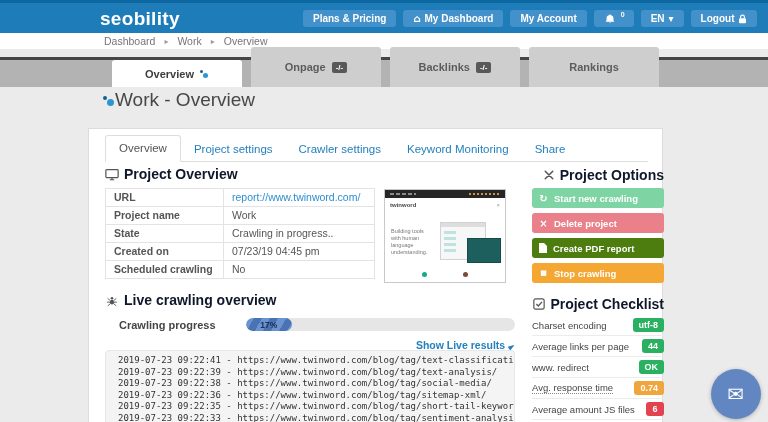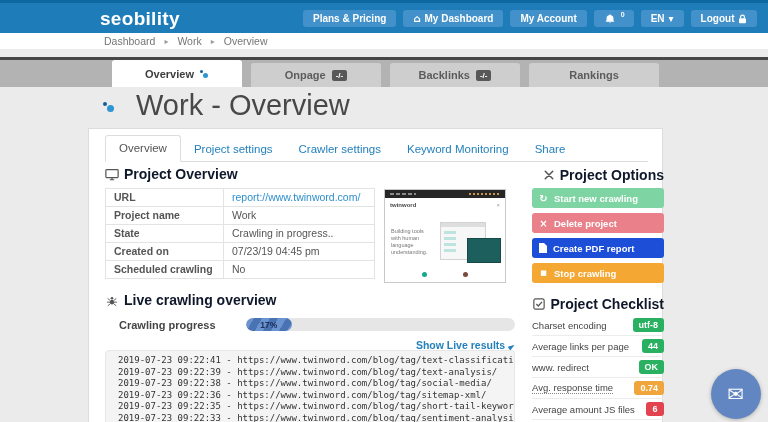--- a/index.html
+++ b/index.html
@@ -23,38 +23,38 @@
   .breadcrumb { position:absolute; top:33px; left:0; width:768px; height:16px; background:#fff;
                 display:flex; align-items:center; gap:9px; padding-left:104px;
                 font-size:10.5px; color:#757575; }
   .crumb { cursor:pointer; }
   .crumb-sep { font-size:8px; color:#999; }
 
   
   .tabstrip { position:absolute; top:57px; left:0; width:768px; height:30px;
               background:#b3b3b3; border-top:3px solid #464646; }
   .tabs { position:absolute; left:112px; bottom:0; display:flex; gap:9px; align-items:flex-end; }
-  .tab { width:130px; height:24px; background:#cecece; border-radius:3px 3px 0 0;
+  .tab { width:130px; height:40px; background:#cecece; border-radius:3px 3px 0 0;
          display:flex; align-items:center; justify-content:center; gap:6px;
          font-size:11px; font-weight:bold; color:#5c5c5c; cursor:pointer; }
   .tab.active { background:#fff; height:27px; color:#3d3d3d; }
   .tab-badge { background:#585858; color:#fff; font-size:8px; font-weight:bold;
                padding:1px 4px; border-radius:2px; }
 
   
   .mark { position:relative; width:11px; height:12px; display:inline-block; }
   .mark .d1 { position:absolute; left:0; top:2px; width:4px; height:4px; border-radius:50%; background:#135e97; }
   .mark .d2 { position:absolute; left:4px; top:5px; width:7px; height:7px; border-radius:50%; background:#2e95d3; }
   .mark.small { width:9px; height:10px; }
   .mark.small .d1 { width:3px; height:3px; top:1px; }
   .mark.small .d2 { width:5px; height:5px; left:3px; top:4px; }
 
   
-  .page-title { position:absolute; top:89px; left:103px; display:flex; align-items:center; gap:22px;
-                font-size:29px; color:#484848; }
+  .page-title { position:absolute; top:89px; left:103px; display:flex; align-items:center; gap:1px;
+                font-size:19px; color:#484848; }
 
   
   .card { position:absolute; left:88px; top:128px; width:575px; height:340px;
           background:#fff; border:1px solid #dcdcdc; border-bottom:none; }
 
   
   .subtabs { position:absolute; left:16px; top:6px; width:543px; height:27px;
              border-bottom:1px solid #ddd; display:flex; align-items:flex-end; }
   .subtab { padding:6px 13px 7px; font-size:11.5px; color:#2380bd; cursor:pointer; margin-bottom:-1px; }
   .subtab.active { background:#fff; border:1px solid #ddd; border-bottom:1px solid #fff;
@@ -119,21 +119,21 @@
 
   
   .opt-head { position:absolute; left:443px; top:38px; width:132px; display:flex; justify-content:flex-end; }
   .opt-buttons { position:absolute; left:443px; top:59px; width:132px; }
   .opt-btn { width:100%; height:20px; margin-bottom:5px; border:none; border-radius:3px;
              color:#fff; font-size:9.5px; font-weight:bold; font-family:"Liberation Sans",sans-serif;
              display:flex; align-items:center; gap:6px; padding-left:7px; cursor:pointer; }
   .opt-btn .glyph { font-size:10px; width:9px; text-align:center; }
   .opt-btn.green { background:#7fd4a3; }
   .opt-btn.red { background:#e9808a; }
-  .opt-btn.blue { background:#1d4ed8; }
+  .opt-btn.blue { background:#4d7c0f; }
   .opt-btn.orange { background:#f5a733; }
 
   .check-head { position:absolute; left:443px; top:167px; width:132px; display:flex; justify-content:flex-end; }
   .checklist { position:absolute; left:443px; top:186px; width:132px; }
   .check-row { height:21px; display:flex; align-items:center; justify-content:space-between;
                border-bottom:1px solid #ececec; font-size:9.5px; color:#444; }
   .check-row .lbl.dotted { border-bottom:1px dotted #888; }
   .badge { color:#fff; font-weight:bold; font-size:9px; border-radius:3px;
            padding:2px 6px; min-width:18px; text-align:center; }
   .badge.green { background:#2ab061; }

